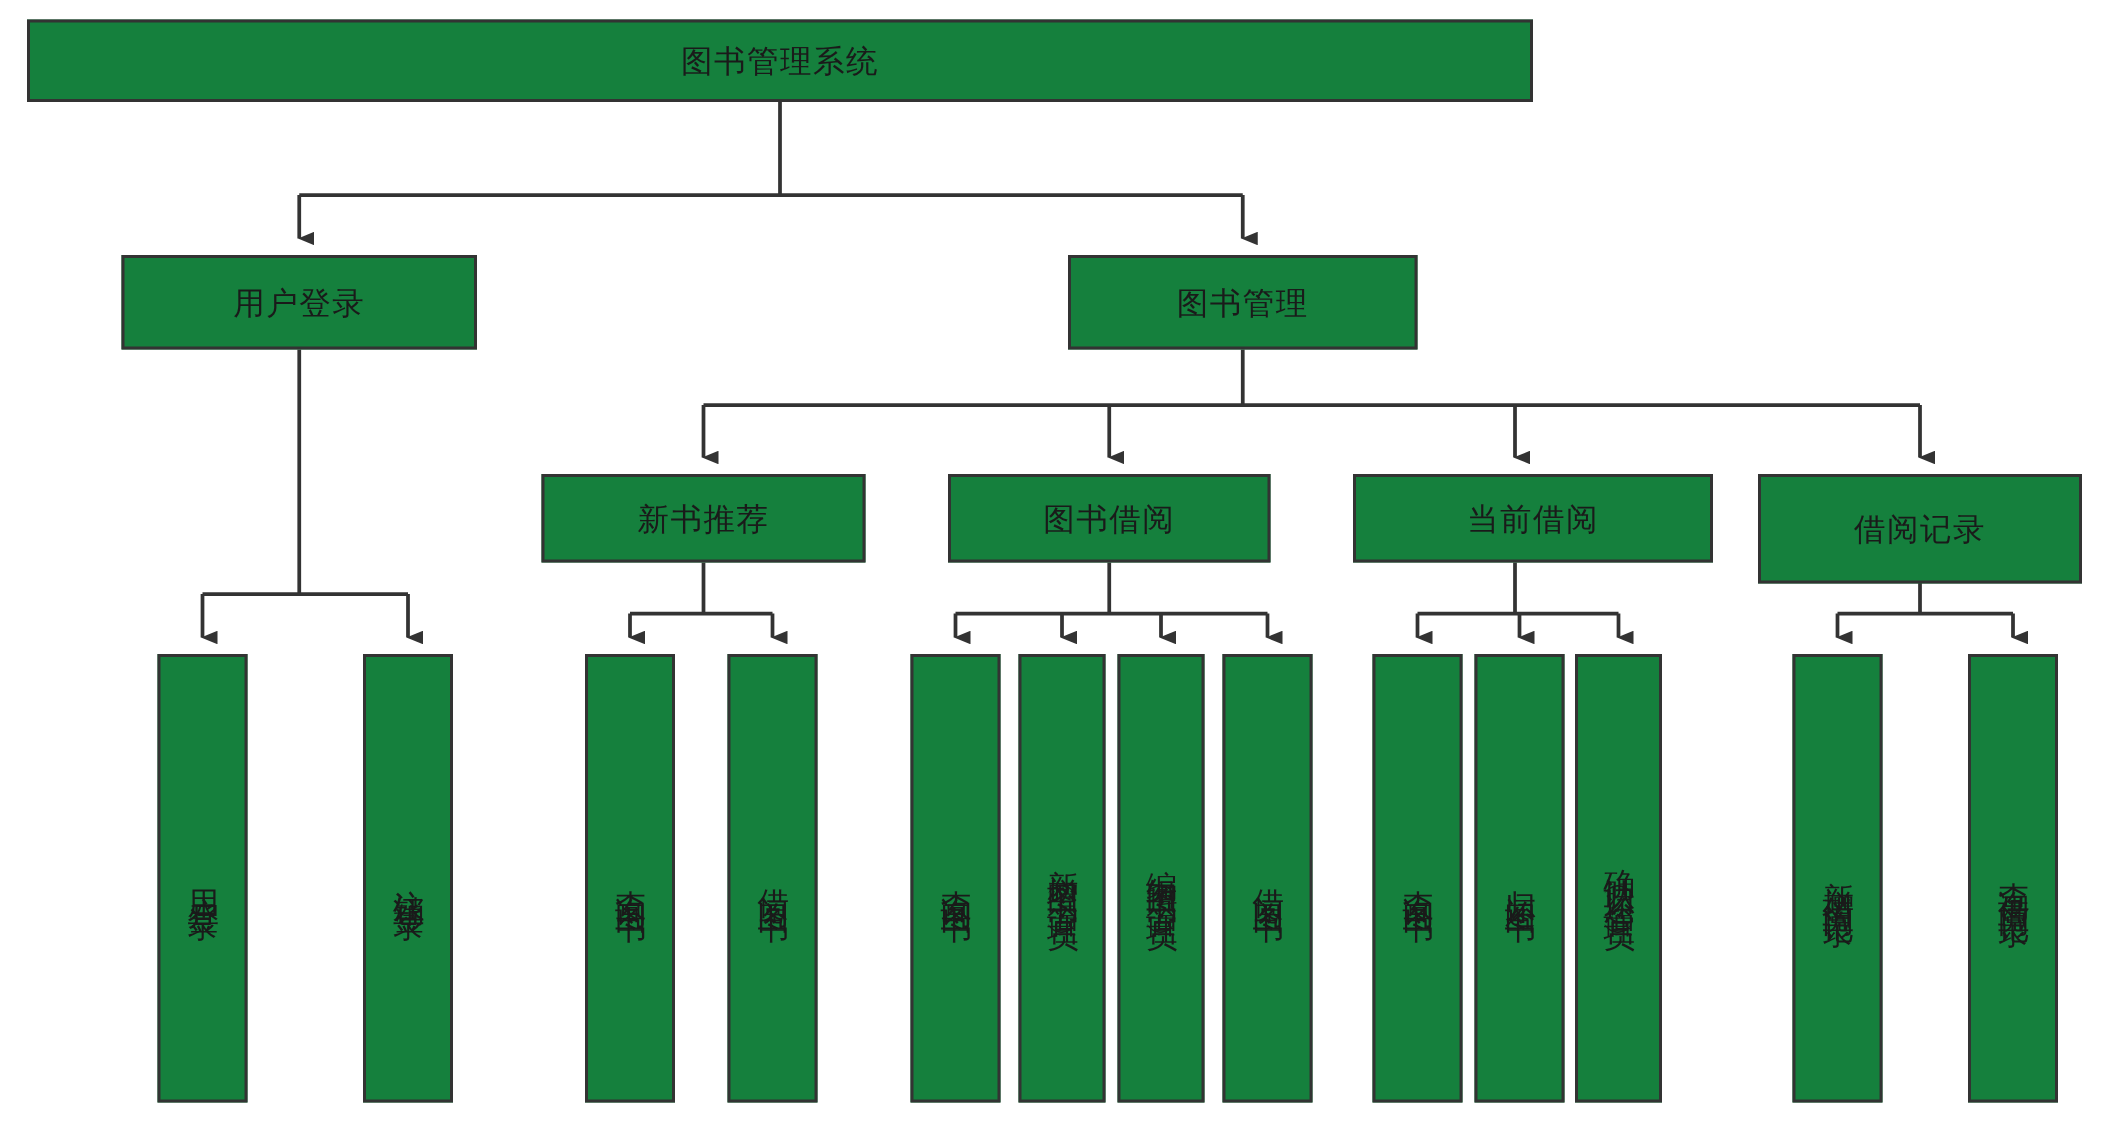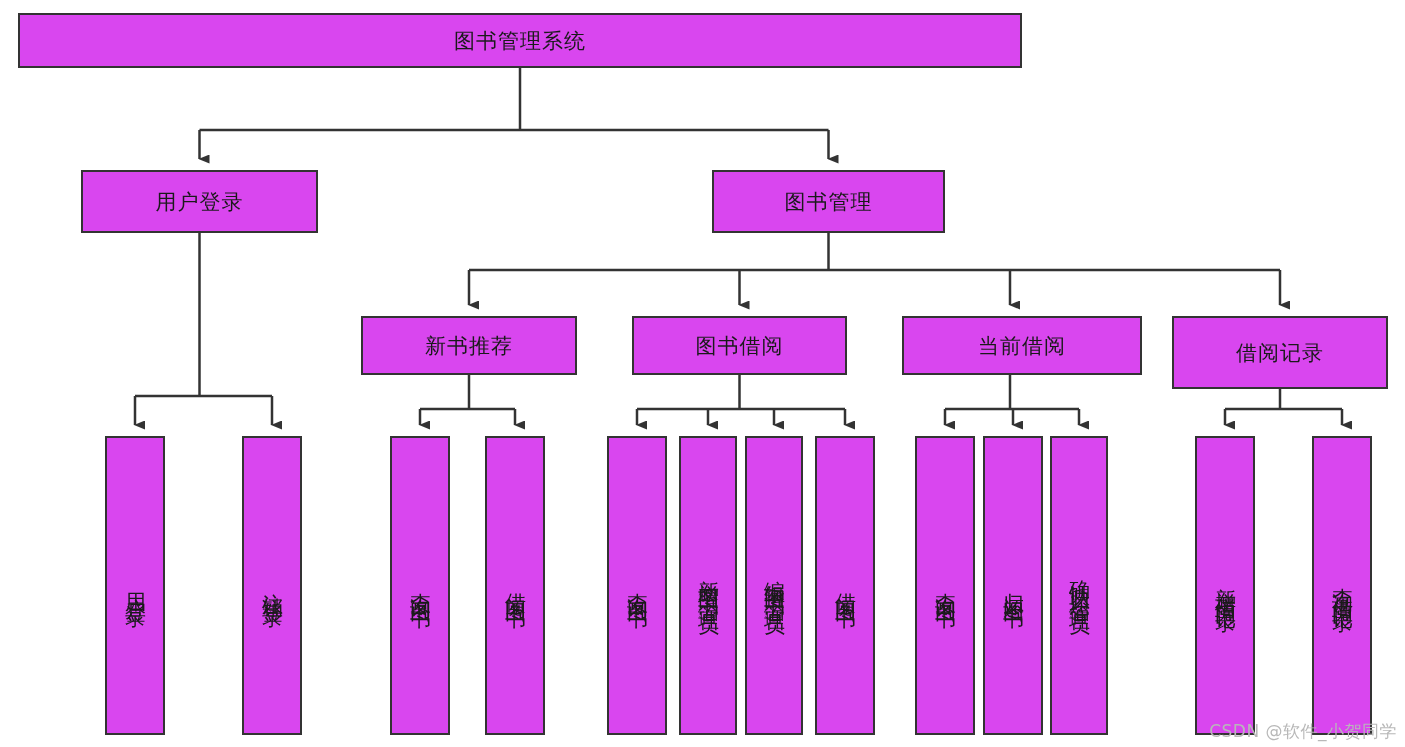--- a/index.html
+++ b/index.html
@@ -17,21 +17,21 @@
   #diagram-root {
     position: relative;
     width: 1405px;
     height: 747px;
     background: #ffffff;
   }
   .node-box {
     position: absolute;
     box-sizing: border-box;
     border: 2.5px solid #333333;
-    background: #d946ef;
+    background: #15803d;
     display: flex;
     align-items: center;
     justify-content: center;
     color: #1a1a1a;
   }
   .node-box.horiz {
     font-size: 21px;
     letter-spacing: 1px;
   }
   .node-box.vert {
@@ -173,14 +173,13 @@
   <div class="node-box vert" style="left: 1050px; top: 436px; width: 58px; height: 299px;">
     <span class="node-label">确认归还（管理员）</span>
   </div>
   <div class="node-box vert" style="left: 1195px; top: 436px; width: 60px; height: 299px;">
     <span class="node-label">新增借阅记录</span>
   </div>
   <div class="node-box vert" style="left: 1312px; top: 436px; width: 60px; height: 299px;">
     <span class="node-label">查询借阅记录</span>
   </div>
 
-  <div id="watermark">CSDN @软件_小贺同学</div>
 </div>
 
 </body></html>

